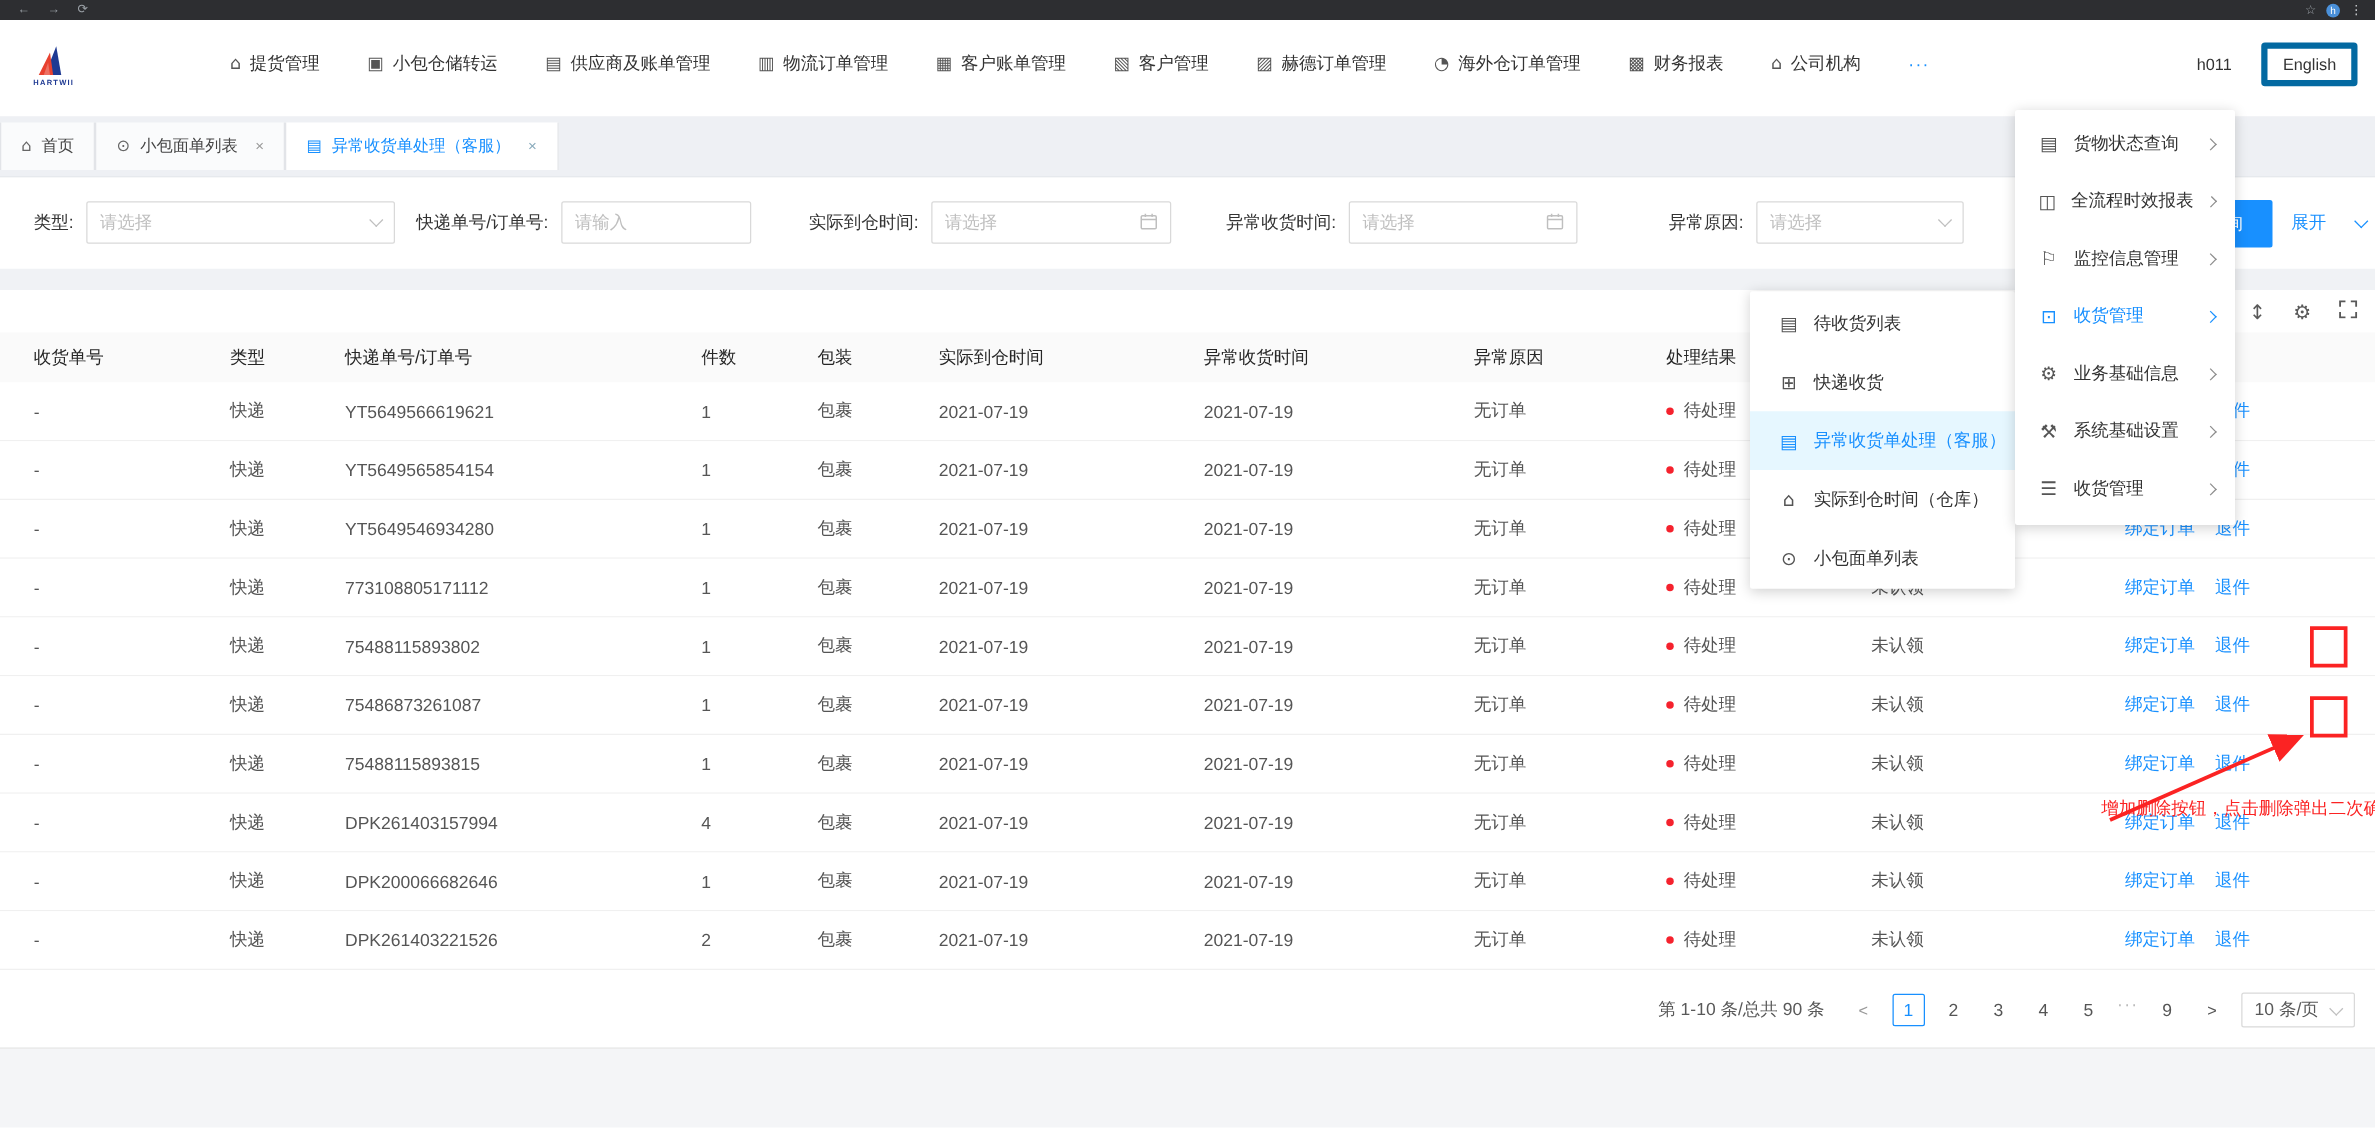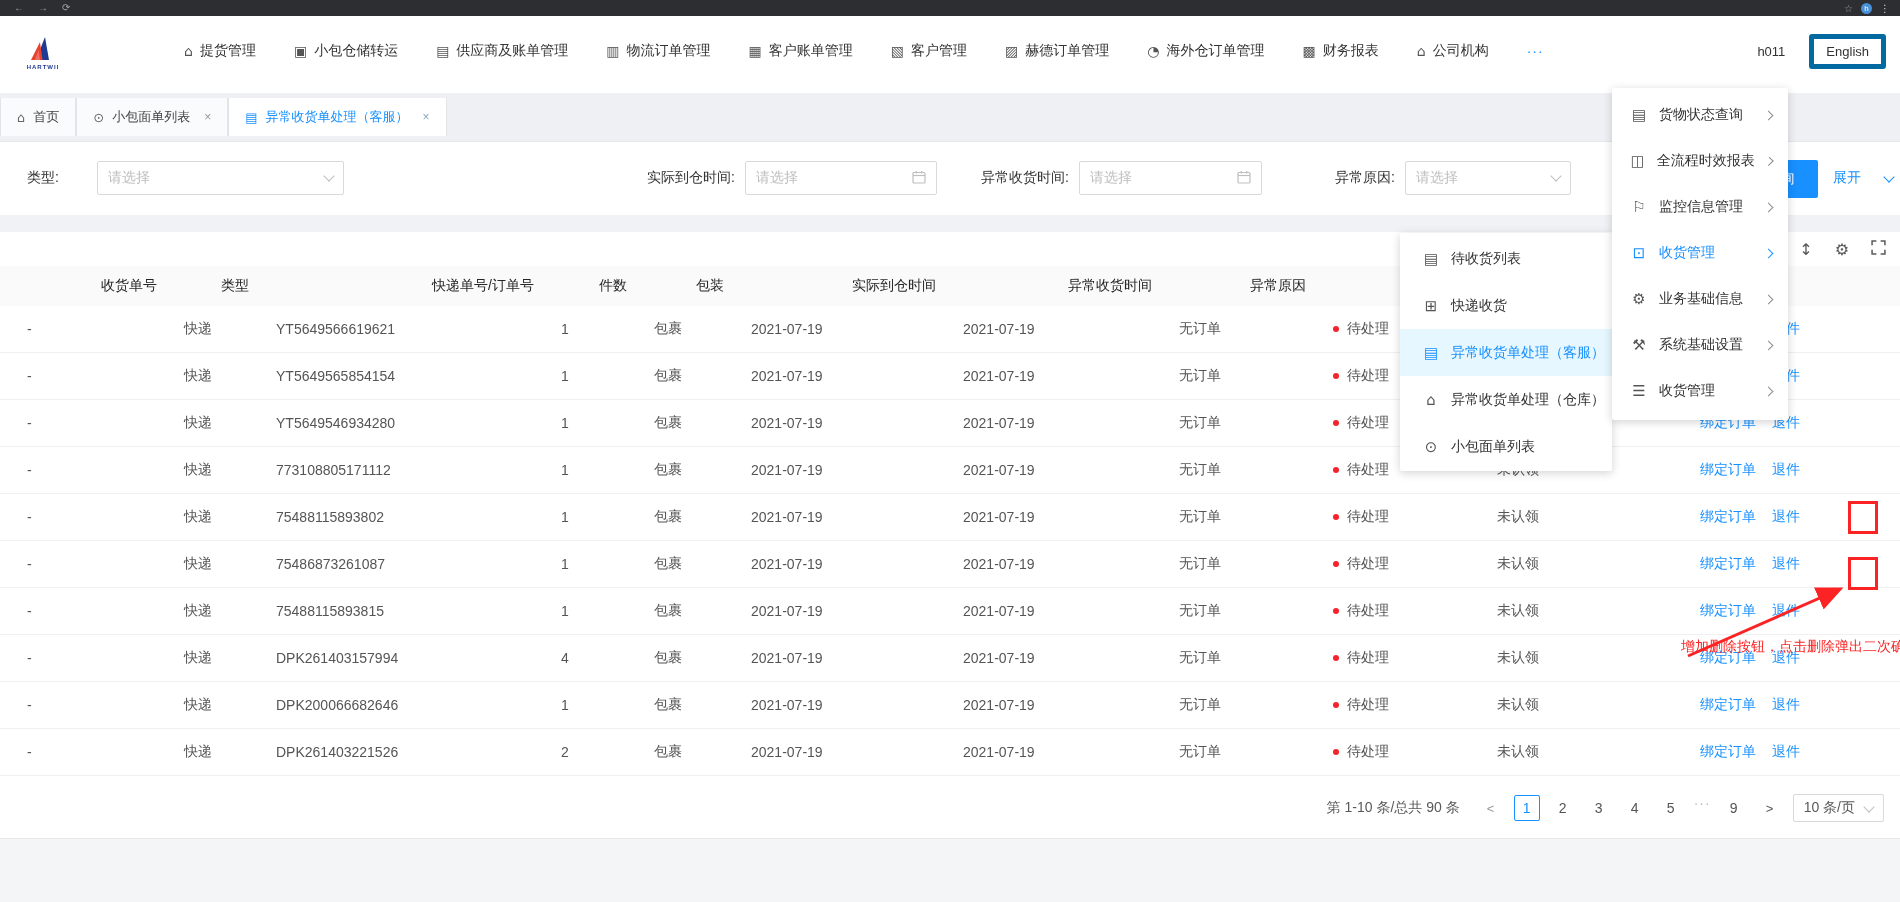--- a/index.html
+++ b/index.html
@@ -61,21 +61,21 @@
 
   .band { position:absolute; left:0; top:215px; width:1900px; height:17px; background:#f0f2f5;}
 
   
   .table-card { position:absolute; left:0; top:232px; width:1900px; height:606px; background:#fff;}
   .tc-toolbar { position:absolute; right:14px; top:8px; display:flex; align-items:center; gap:22px;}
   .tb-ico { font-size:16px; color:#595959; cursor:pointer; font-family:"DejaVu Sans",sans-serif;}
   .thead { position:absolute; left:0; top:34px; width:1900px; height:40px; background:#fafafa;
     display:grid; grid-template-columns:157px 92px 285px 93px 97px 212px 216px 154px 164px 203px 227px;
     align-items:center; font-size:14px; color:#262626; font-weight:500;}
-  .thead > div { padding-left:27px; white-space:nowrap;text-align:right;}
+  .thead > div { padding-left:27px; white-space:nowrap;}
   .tbody { position:absolute; left:0; top:74px; width:1900px;}
   .trow { width:1900px; height:47px; display:grid;
     grid-template-columns:157px 92px 285px 93px 97px 212px 216px 154px 164px 203px 227px;
     align-items:center; font-size:14px; color:#555; border-bottom:1px solid #f0f0f0; background:#fff;}
   .trow > div { padding-left:27px; white-space:nowrap;}
   .status-cell { display:flex; align-items:center; gap:8px;}
   .dot { width:6px; height:6px; border-radius:50%; background:#f5222d; flex:none;}
   .act-cell { display:flex; gap:16px;}
   .link { color:#1890ff; cursor:pointer; }
 
@@ -200,25 +200,31 @@
       <span class="tab-close">×</span>
     </div>
     <div class="tab active">
       <span class="tglyph">▤</span>
       <span>异常收货单处理（客服）</span>
       <span class="tab-close">×</span>
     </div>
   </div>
 
 <div class="filter-card">
-    <div class="f-group" style="left: 27px; gap: 28px;">
+    <div class="f-group" style="left: 27px;">
       <span class="f-label">类型:</span>
       <div class="f-box" style="width: 247px;">
         <span class="ph">请选择</span>
         <span class="chev"></span>
+      </div>
+    </div>
+    <div class="f-group" style="left: 333px;">
+      <span class="f-label">快递单号/订单号:</span>
+      <div class="f-box" style="width: 152px;">
+        <span class="ph">请输入</span>
       </div>
     </div>
     <div class="f-group" style="left: 647px;">
       <span class="f-label">实际到仓时间:</span>
       <div class="f-box" style="width: 192px;">
         <span class="ph">请选择</span>
         <span class="cal"><svg width="14" height="14" viewBox="0 0 14 14">
             <rect x="1" y="2.5" width="12" height="10.5" rx="1" fill="none" stroke="#bfbfbf" stroke-width="1.2"></rect>
             <line x1="1" y1="5.5" x2="13" y2="5.5" stroke="#bfbfbf" stroke-width="1.2"></line>
             <line x1="4.3" y1="1" x2="4.3" y2="3.6" stroke="#bfbfbf" stroke-width="1.2"></line>
@@ -498,21 +504,21 @@
     <div class="m-item">
       <span class="m-glyph">⊞</span>
       <span>快递收货</span>
     </div>
     <div class="m-item sel">
       <span class="m-glyph">▤</span>
       <span>异常收货单处理（客服）</span>
     </div>
     <div class="m-item">
       <span class="m-glyph">⌂</span>
-      <span>异常收货单处理（仓库）</span>
+      <span>实际到仓时间（仓库）</span>
     </div>
     <div class="m-item">
       <span class="m-glyph">⊙</span>
       <span>小包面单列表</span>
     </div>
   </div>
 <div class="menu-panel menu-main">
     <div class="m-item">
       <span class="m-glyph">▤</span>
       <span>货物状态查询</span>

